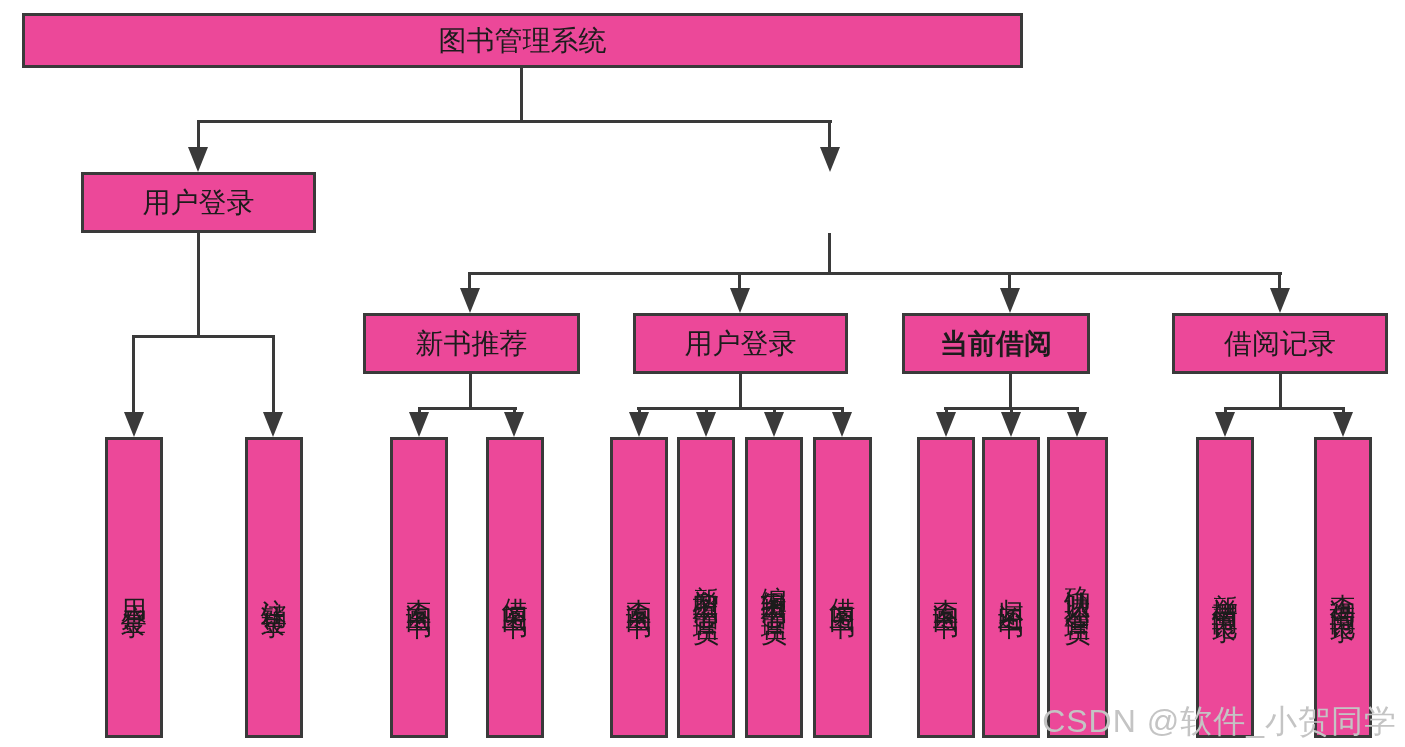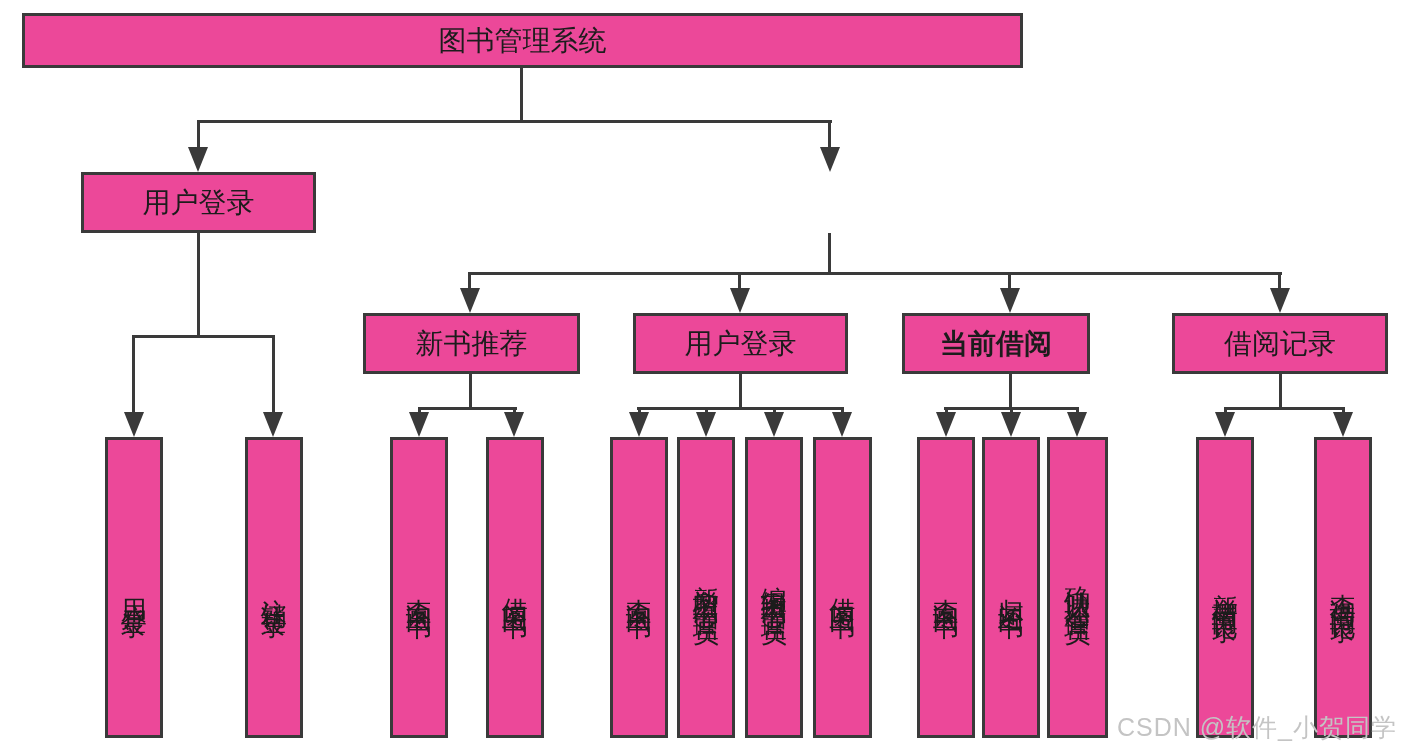--- a/index.html
+++ b/index.html
@@ -46,21 +46,21 @@
     text-orientation: mixed;
     font-size: 26px;
     letter-spacing: 5px;
     line-height: 1.1;
     white-space: normal;
   }
   .watermark {
     position: absolute;
     right: 8px;
     bottom: 3px;
-    font-size: 25px;
+    font-size: 32px;
     letter-spacing: 1px;
     color: #c4c4c4;
     z-index: 10;
   }
 </style>
 </head>
 <body>
 
 <div class="stage">
 

